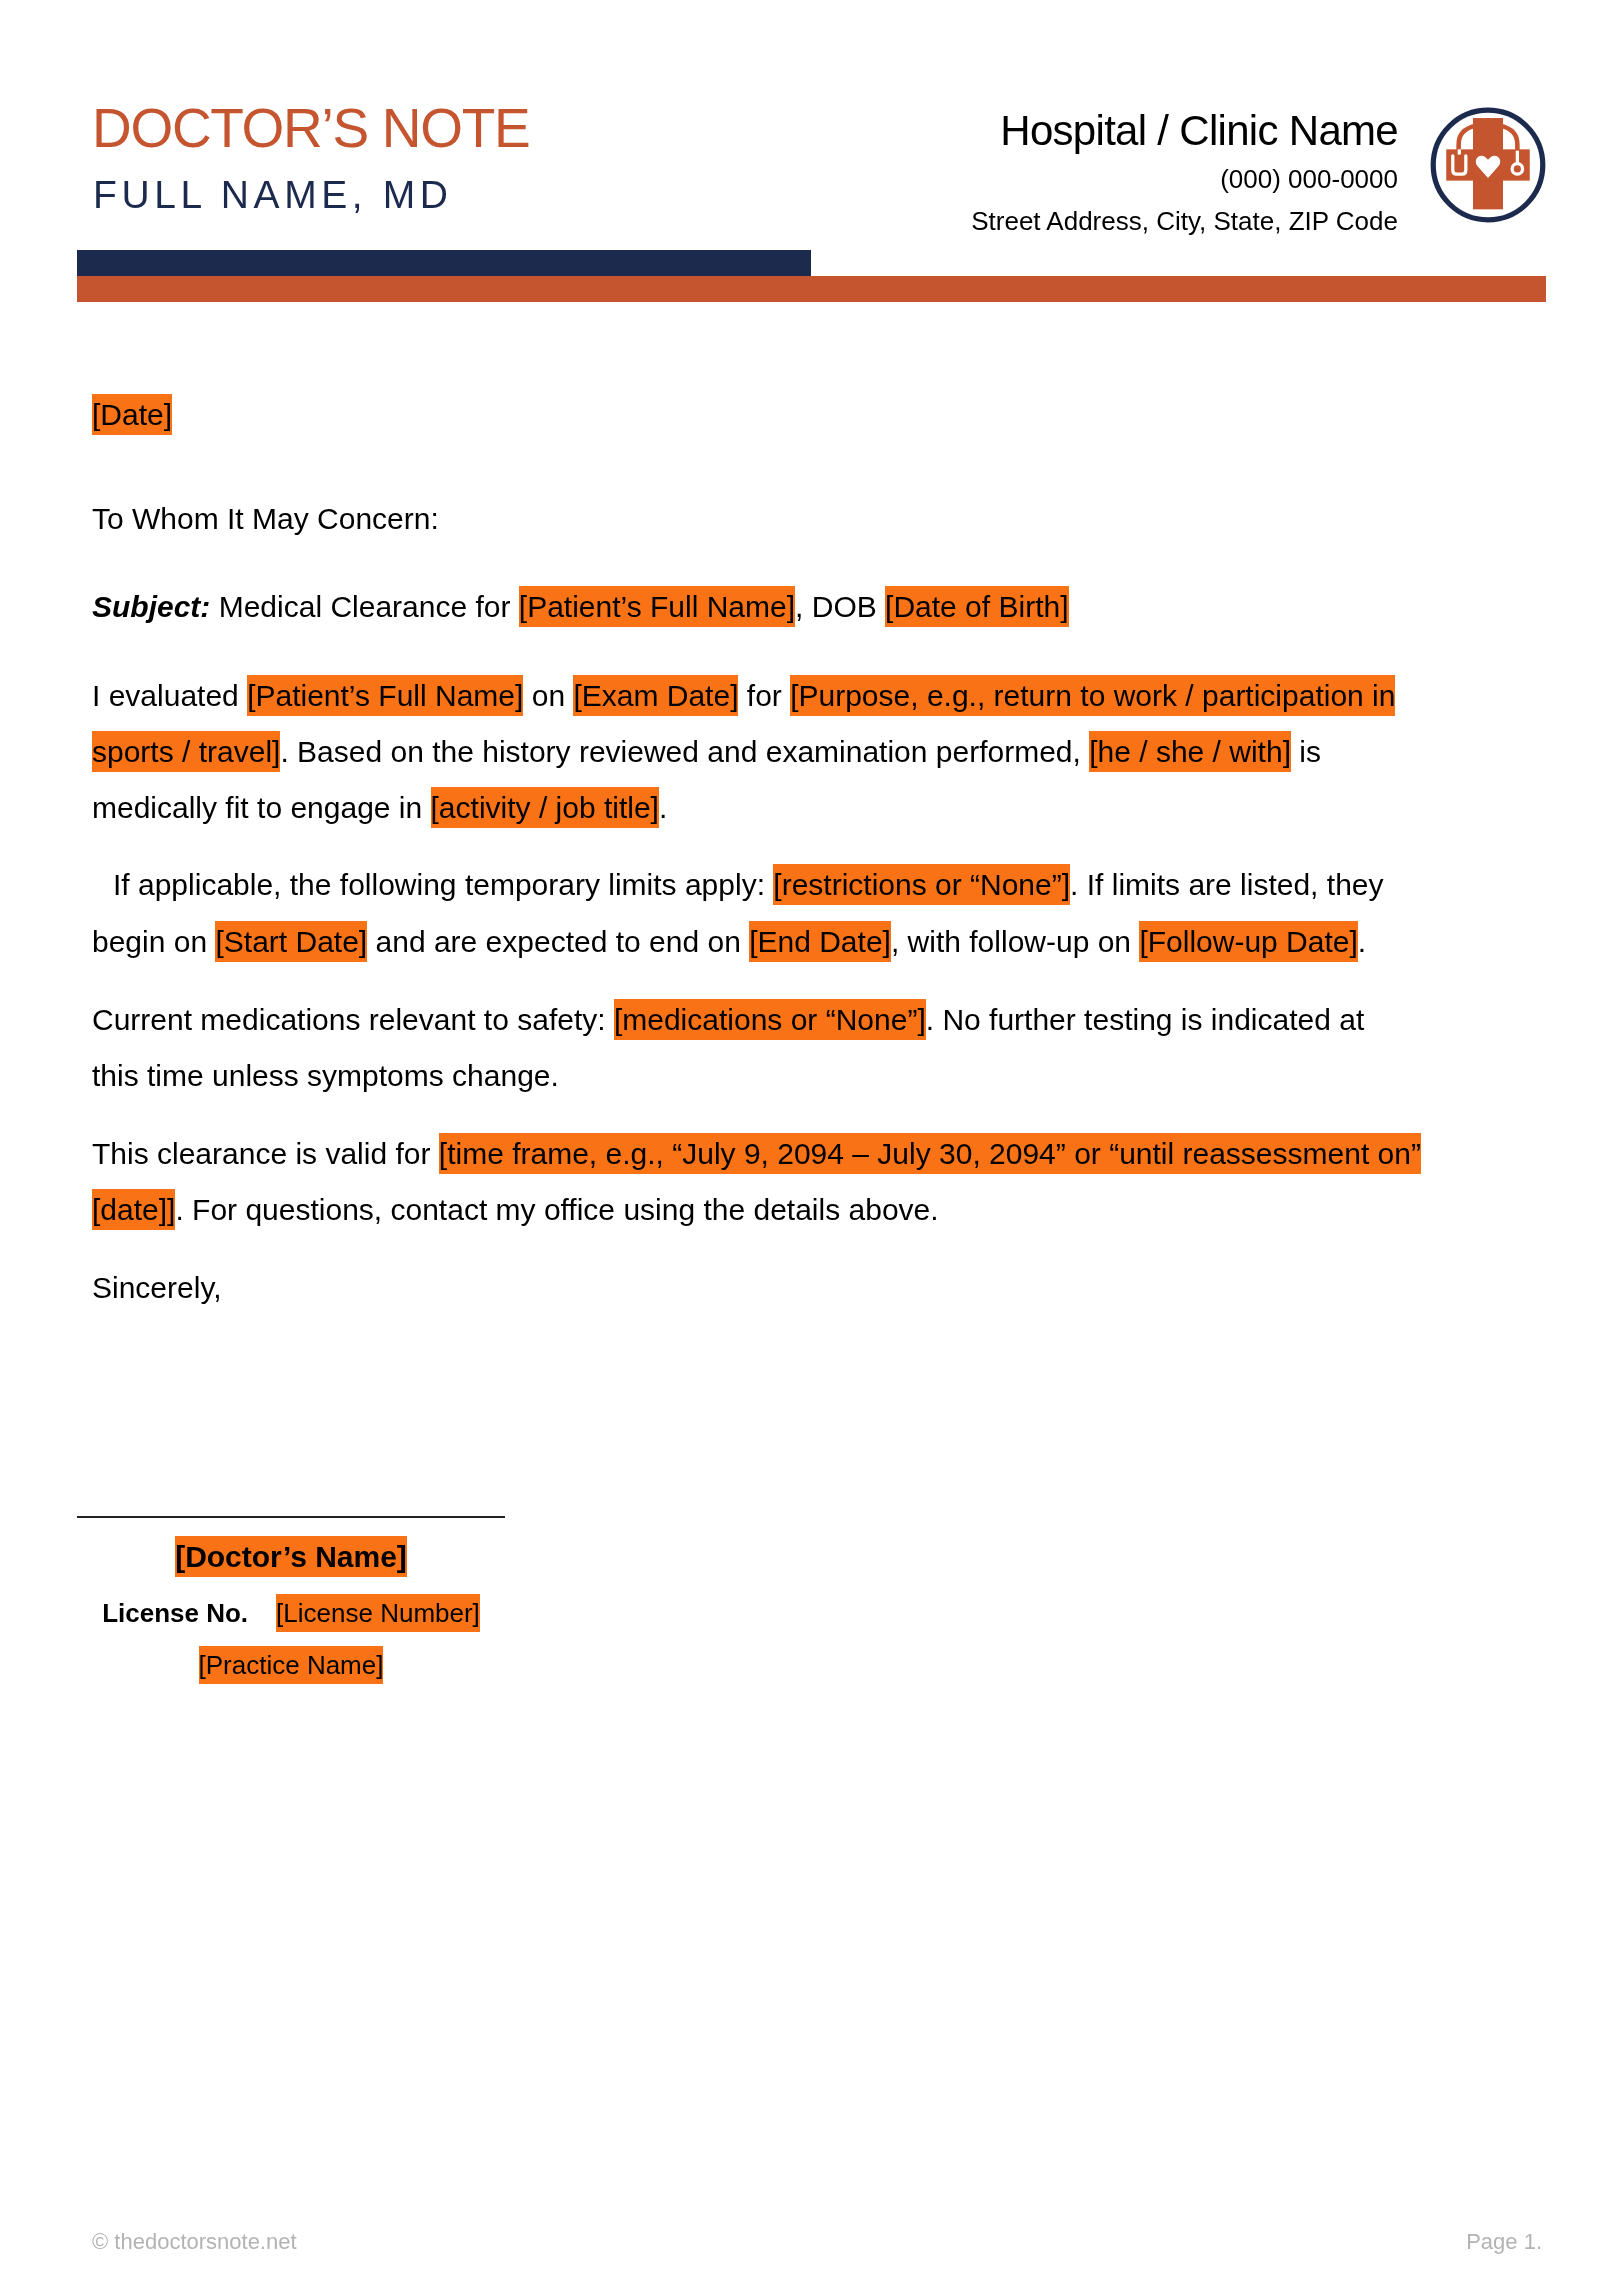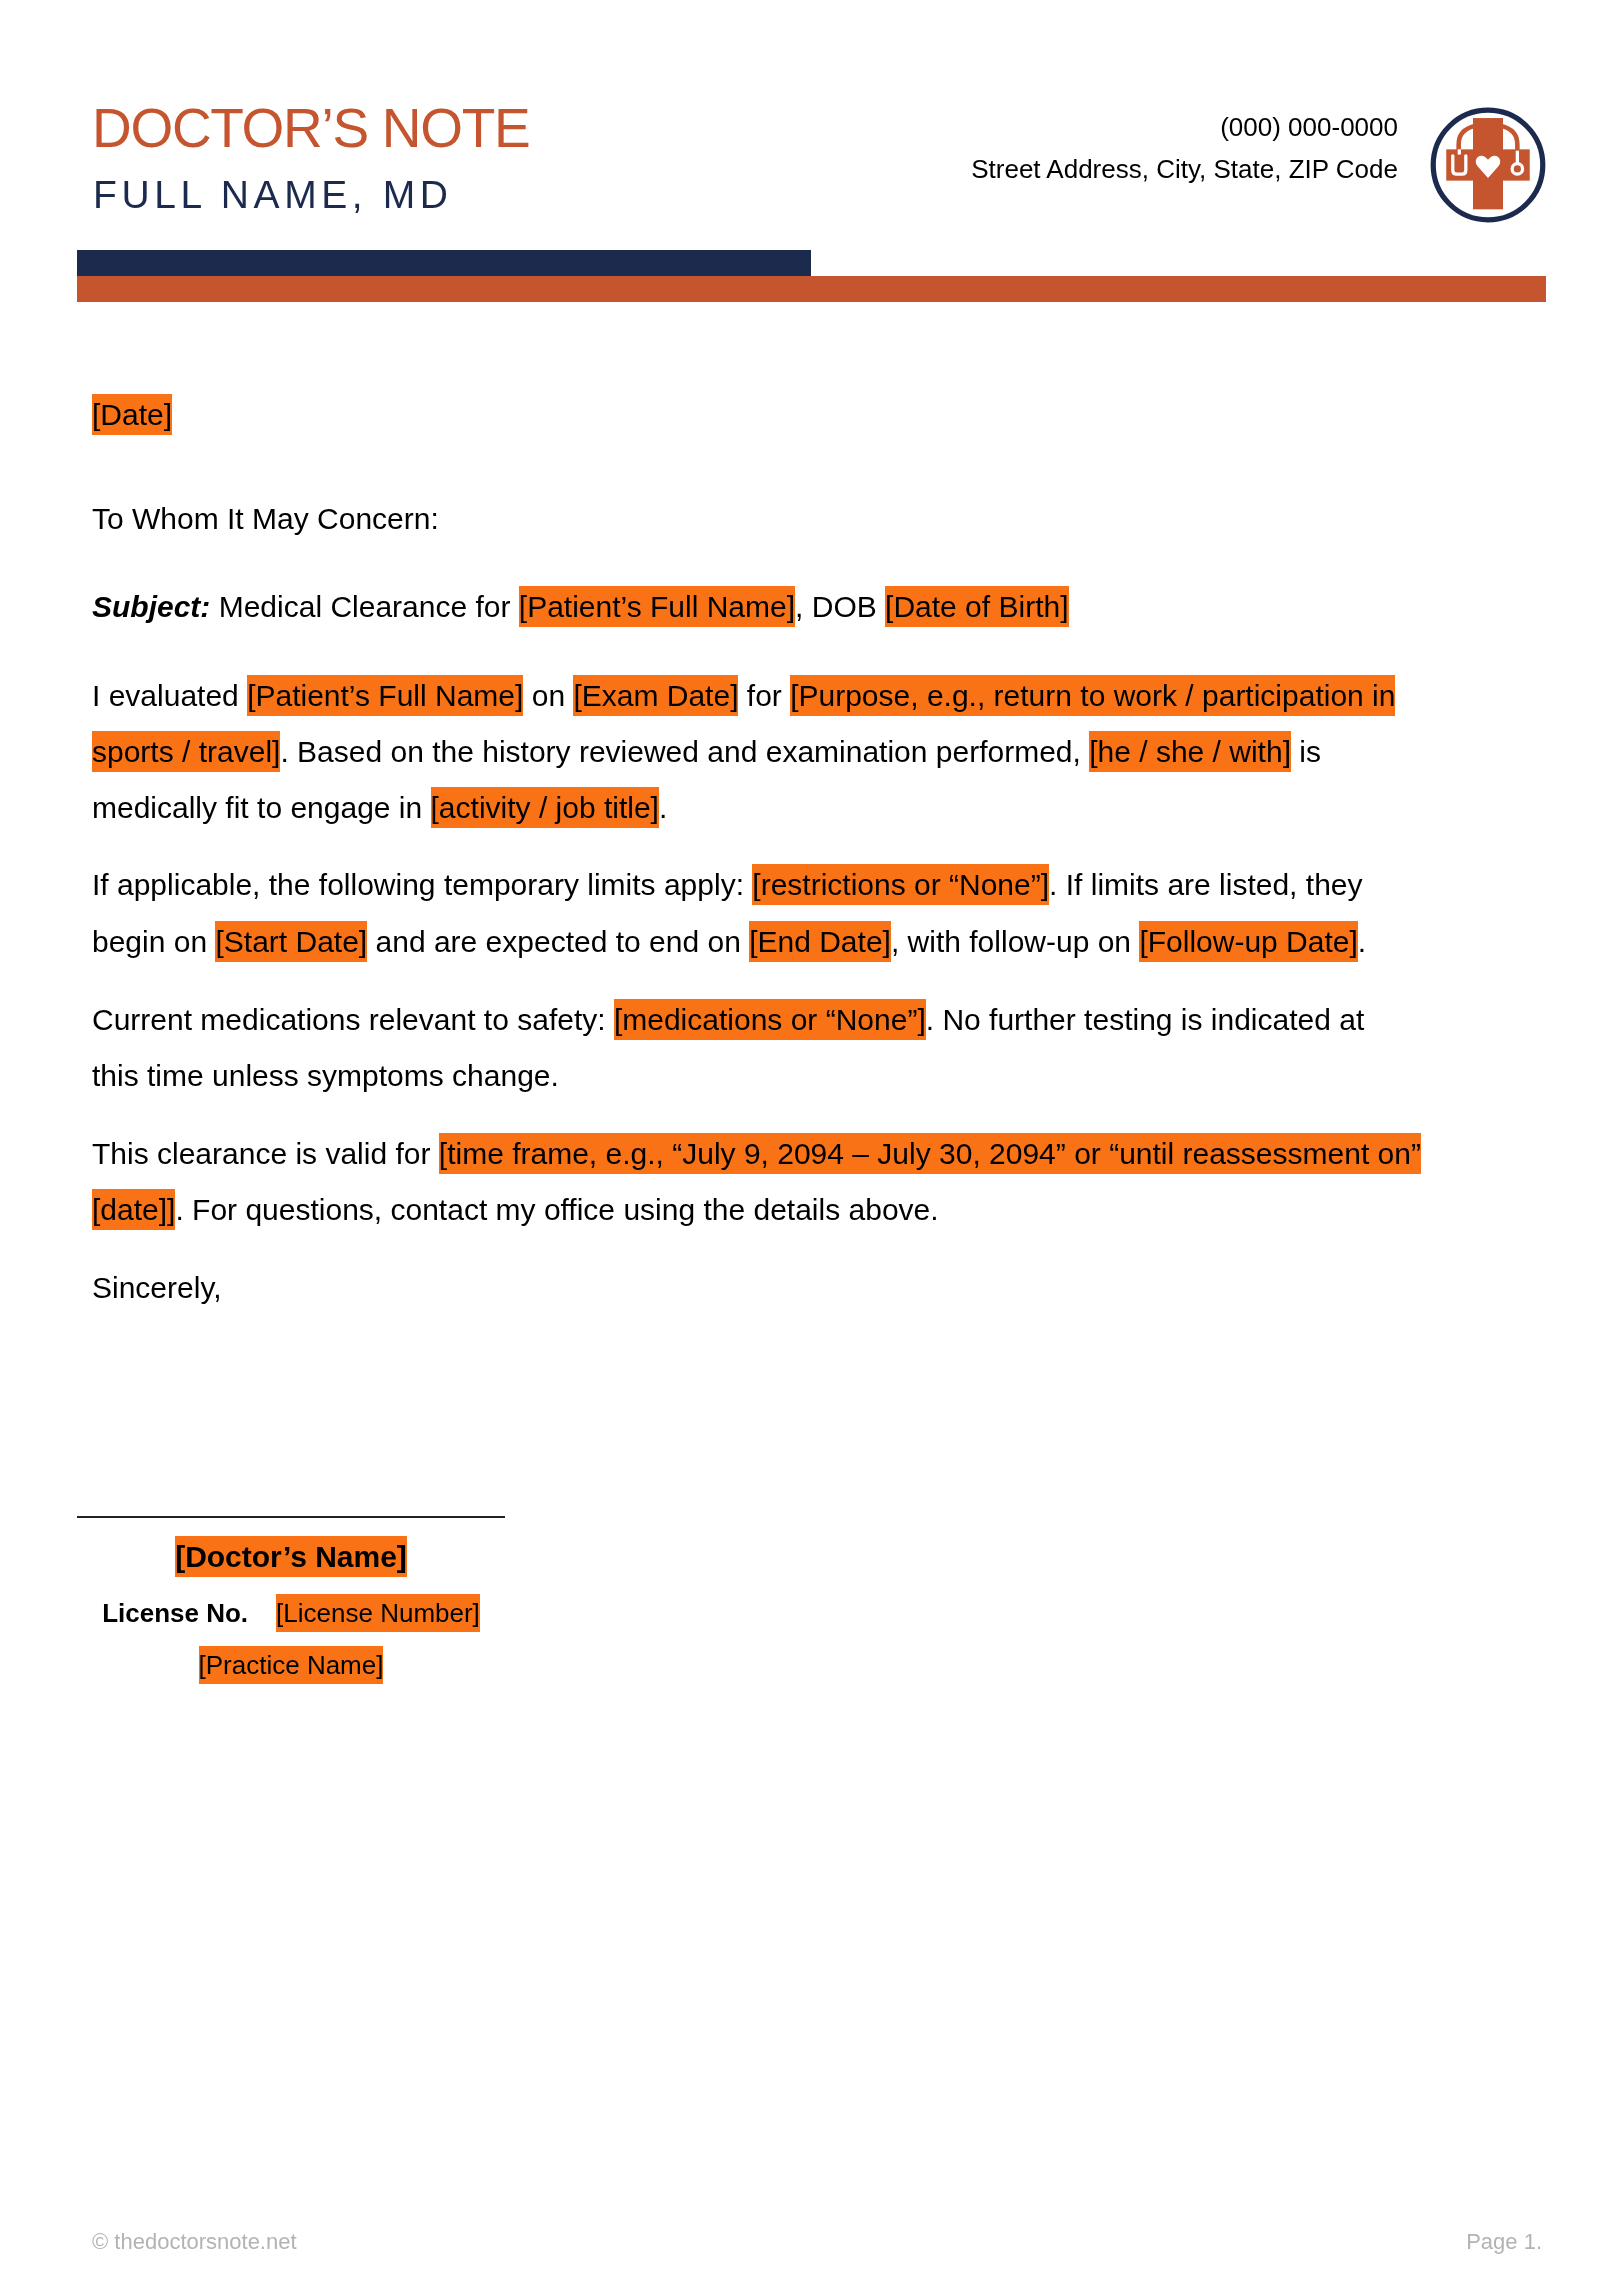--- a/index.html
+++ b/index.html
@@ -39,20 +39,21 @@
   .footer-left { left: 92px; }
   .footer-right { right: 81px; }
 </style>
 </head>
 <body>
 
 <div class="abs doc-title">DOCTOR’S NOTE</div>
 <div class="abs doc-subtitle">FULL NAME, MD</div>
 
 <div class="abs clinic-block">
+  <div class="clinic-name">Hospital / Clinic Name</div>
   <div class="clinic-phone">(000) 000-0000</div>
   <div class="clinic-address">Street Address, City, State, ZIP Code</div>
 </div>
 
 <div class="abs logo">
   <svg width="120" height="120" viewBox="0 0 184 184">
     <circle cx="92" cy="92" r="84" fill="#ffffff" stroke="#1C2A4E" stroke-width="8"></circle>
 
     <rect x="69" y="20" width="46" height="140" fill="#C4552F"></rect>
     <rect x="28" y="68" width="128" height="48" fill="#C4552F"></rect>
@@ -86,21 +87,21 @@
 <div class="abs body-text" style="top:668px;">
   <span>I evaluated </span><span class="ph">[Patient’s Full Name]</span><span> on </span><span class="ph">[Exam Date]</span><span> for </span><span class="ph">[Purpose, e.g., return to work / participation in</span>
 </div>
 <div class="abs body-text" style="top:724px;">
   <span class="ph">sports / travel]</span><span>. Based on the history reviewed and examination performed, </span><span class="ph">[he / she / with]</span><span> is</span>
 </div>
 <div class="abs body-text" style="top:780px;">
   <span>medically fit to engage in </span><span class="ph">[activity / job title]</span><span>.</span>
 </div>
 
-<div class="abs body-text" style="top:857px;">
+<div class="abs body-text" style="top:857px;margin-left:21px;">
   <span>If applicable, the following temporary limits apply: </span><span class="ph">[restrictions or “None”]</span><span>. If limits are listed, they</span>
 </div>
 <div class="abs body-text" style="top:914px;">
   <span>begin on </span><span class="ph">[Start Date]</span><span> and are expected to end on </span><span class="ph">[End Date]</span><span>, with follow-up on </span><span class="ph">[Follow-up Date]</span><span>.</span>
 </div>
 
 <div class="abs body-text" style="top:992px;">
   <span>Current medications relevant to safety: </span><span class="ph">[medications or “None”]</span><span>. No further testing is indicated at</span>
 </div>
 <div class="abs body-text" style="top:1048px;">

